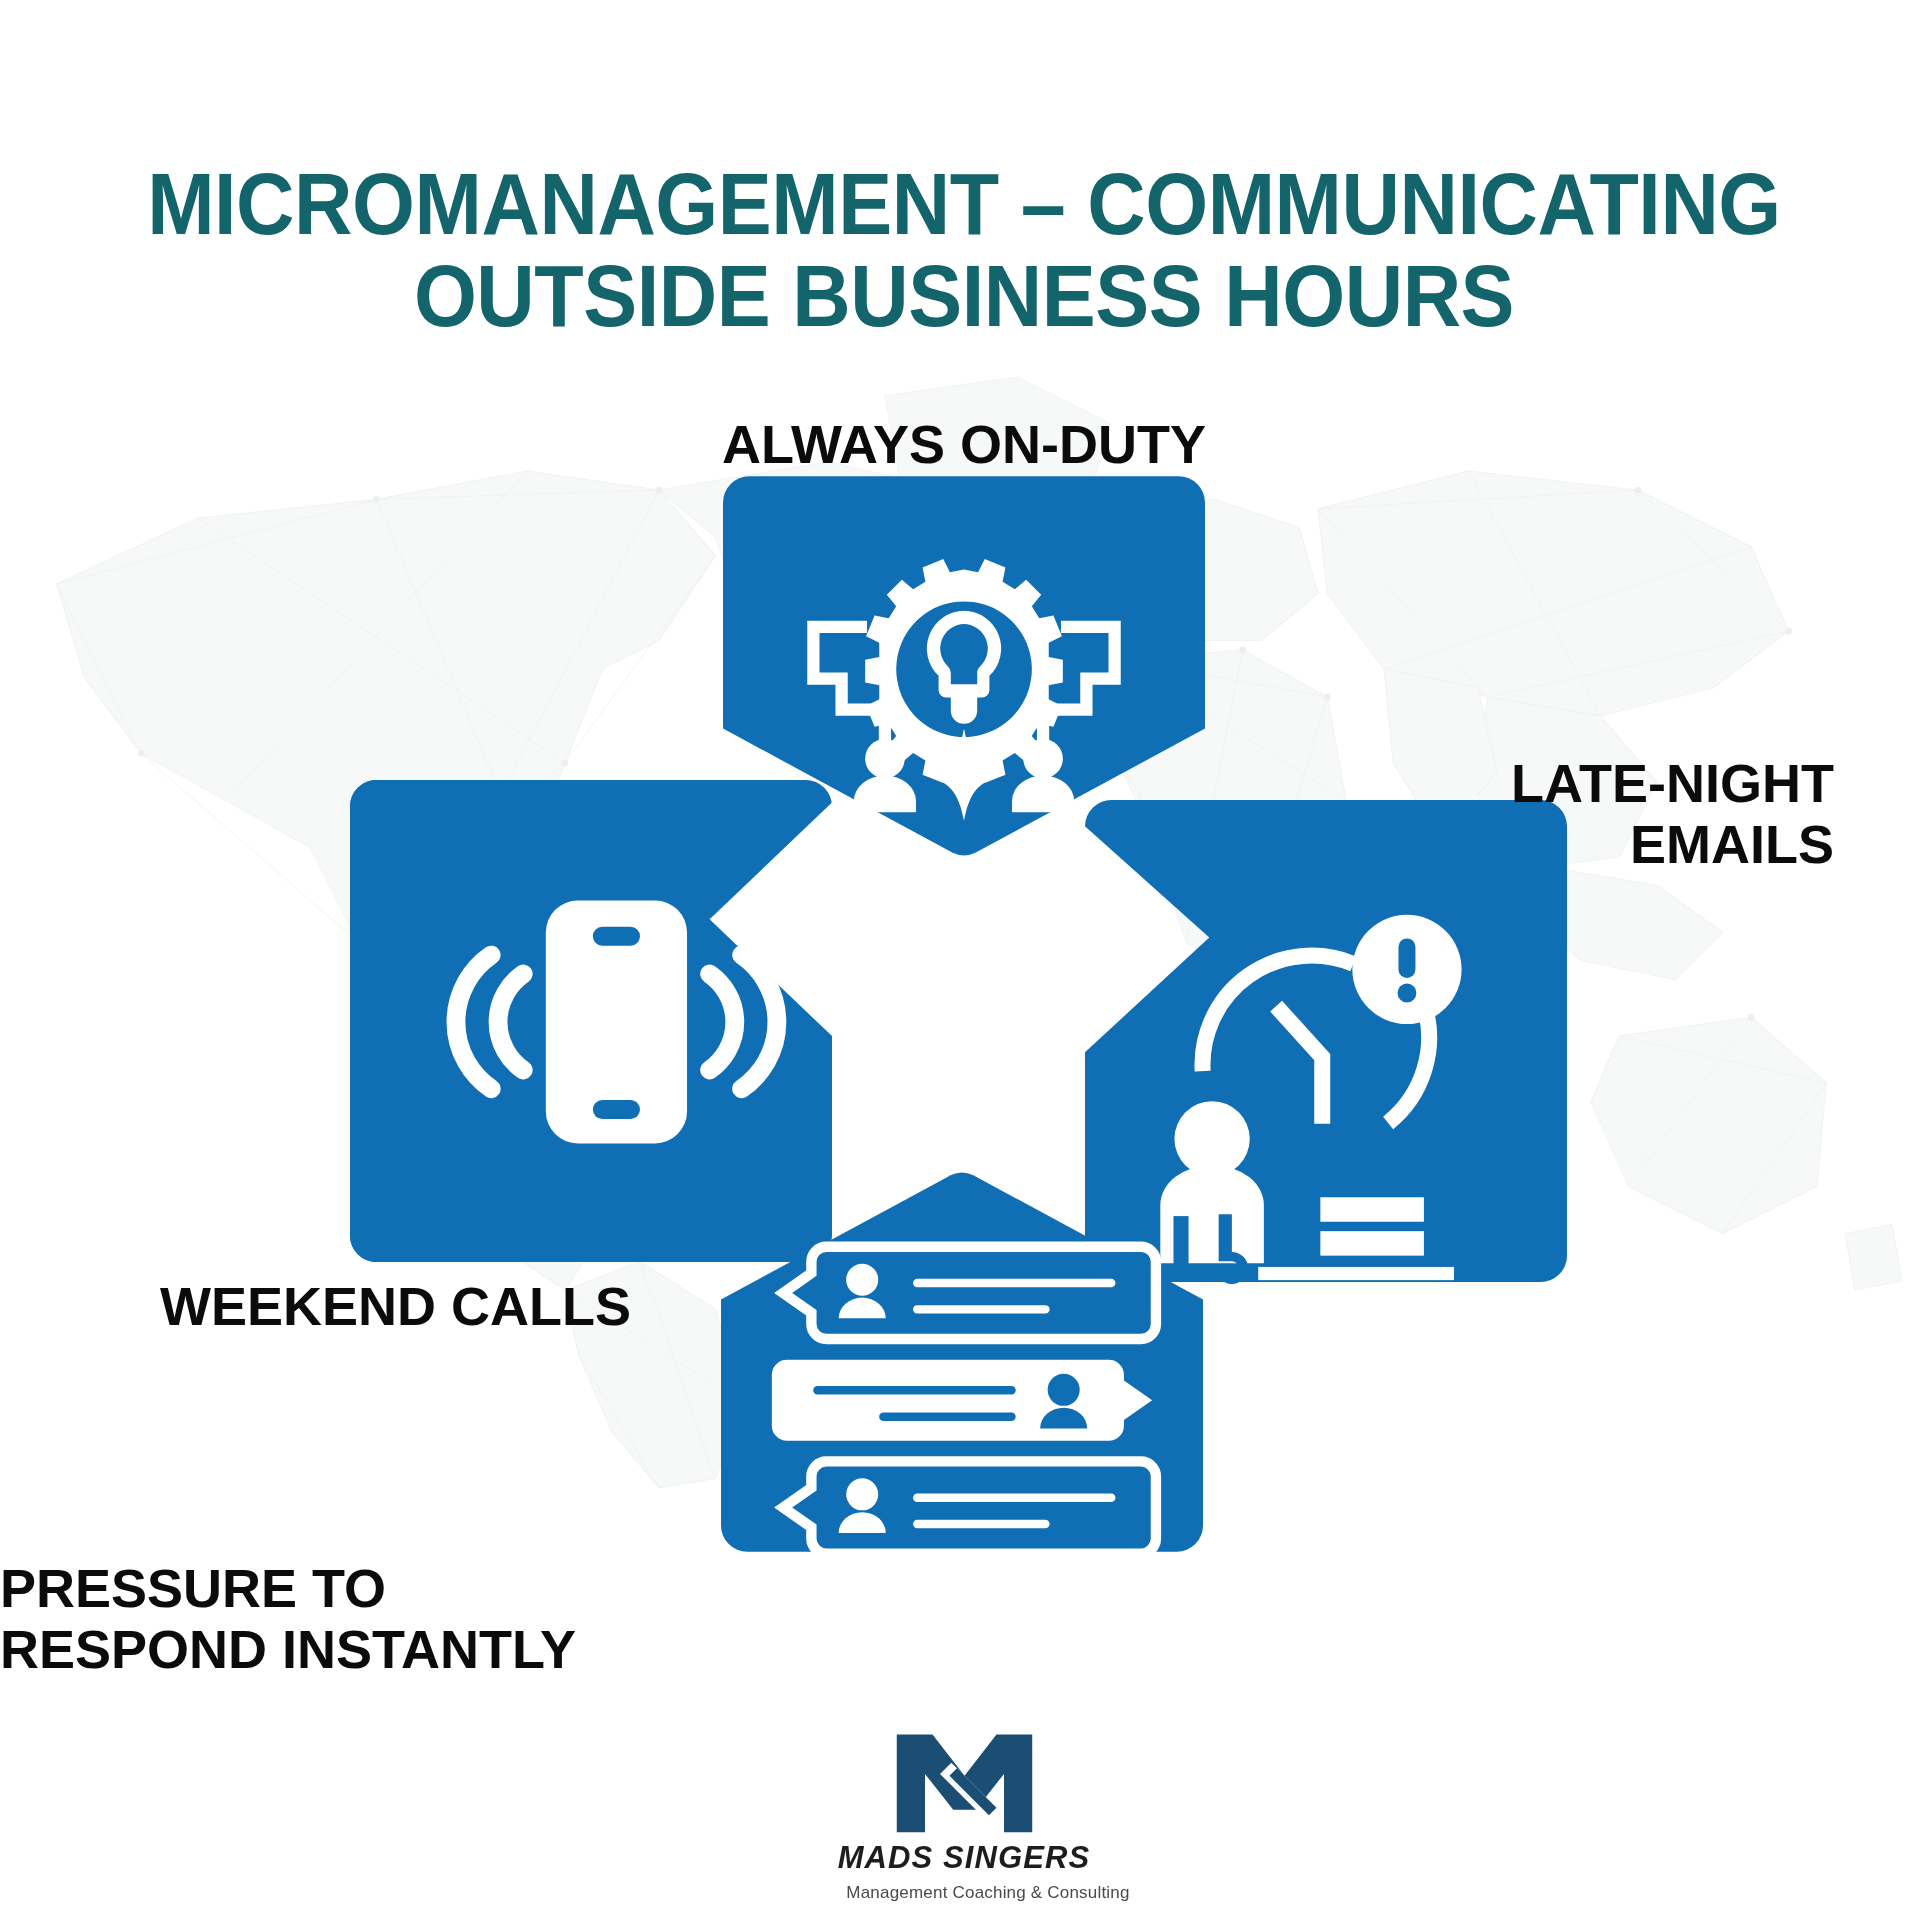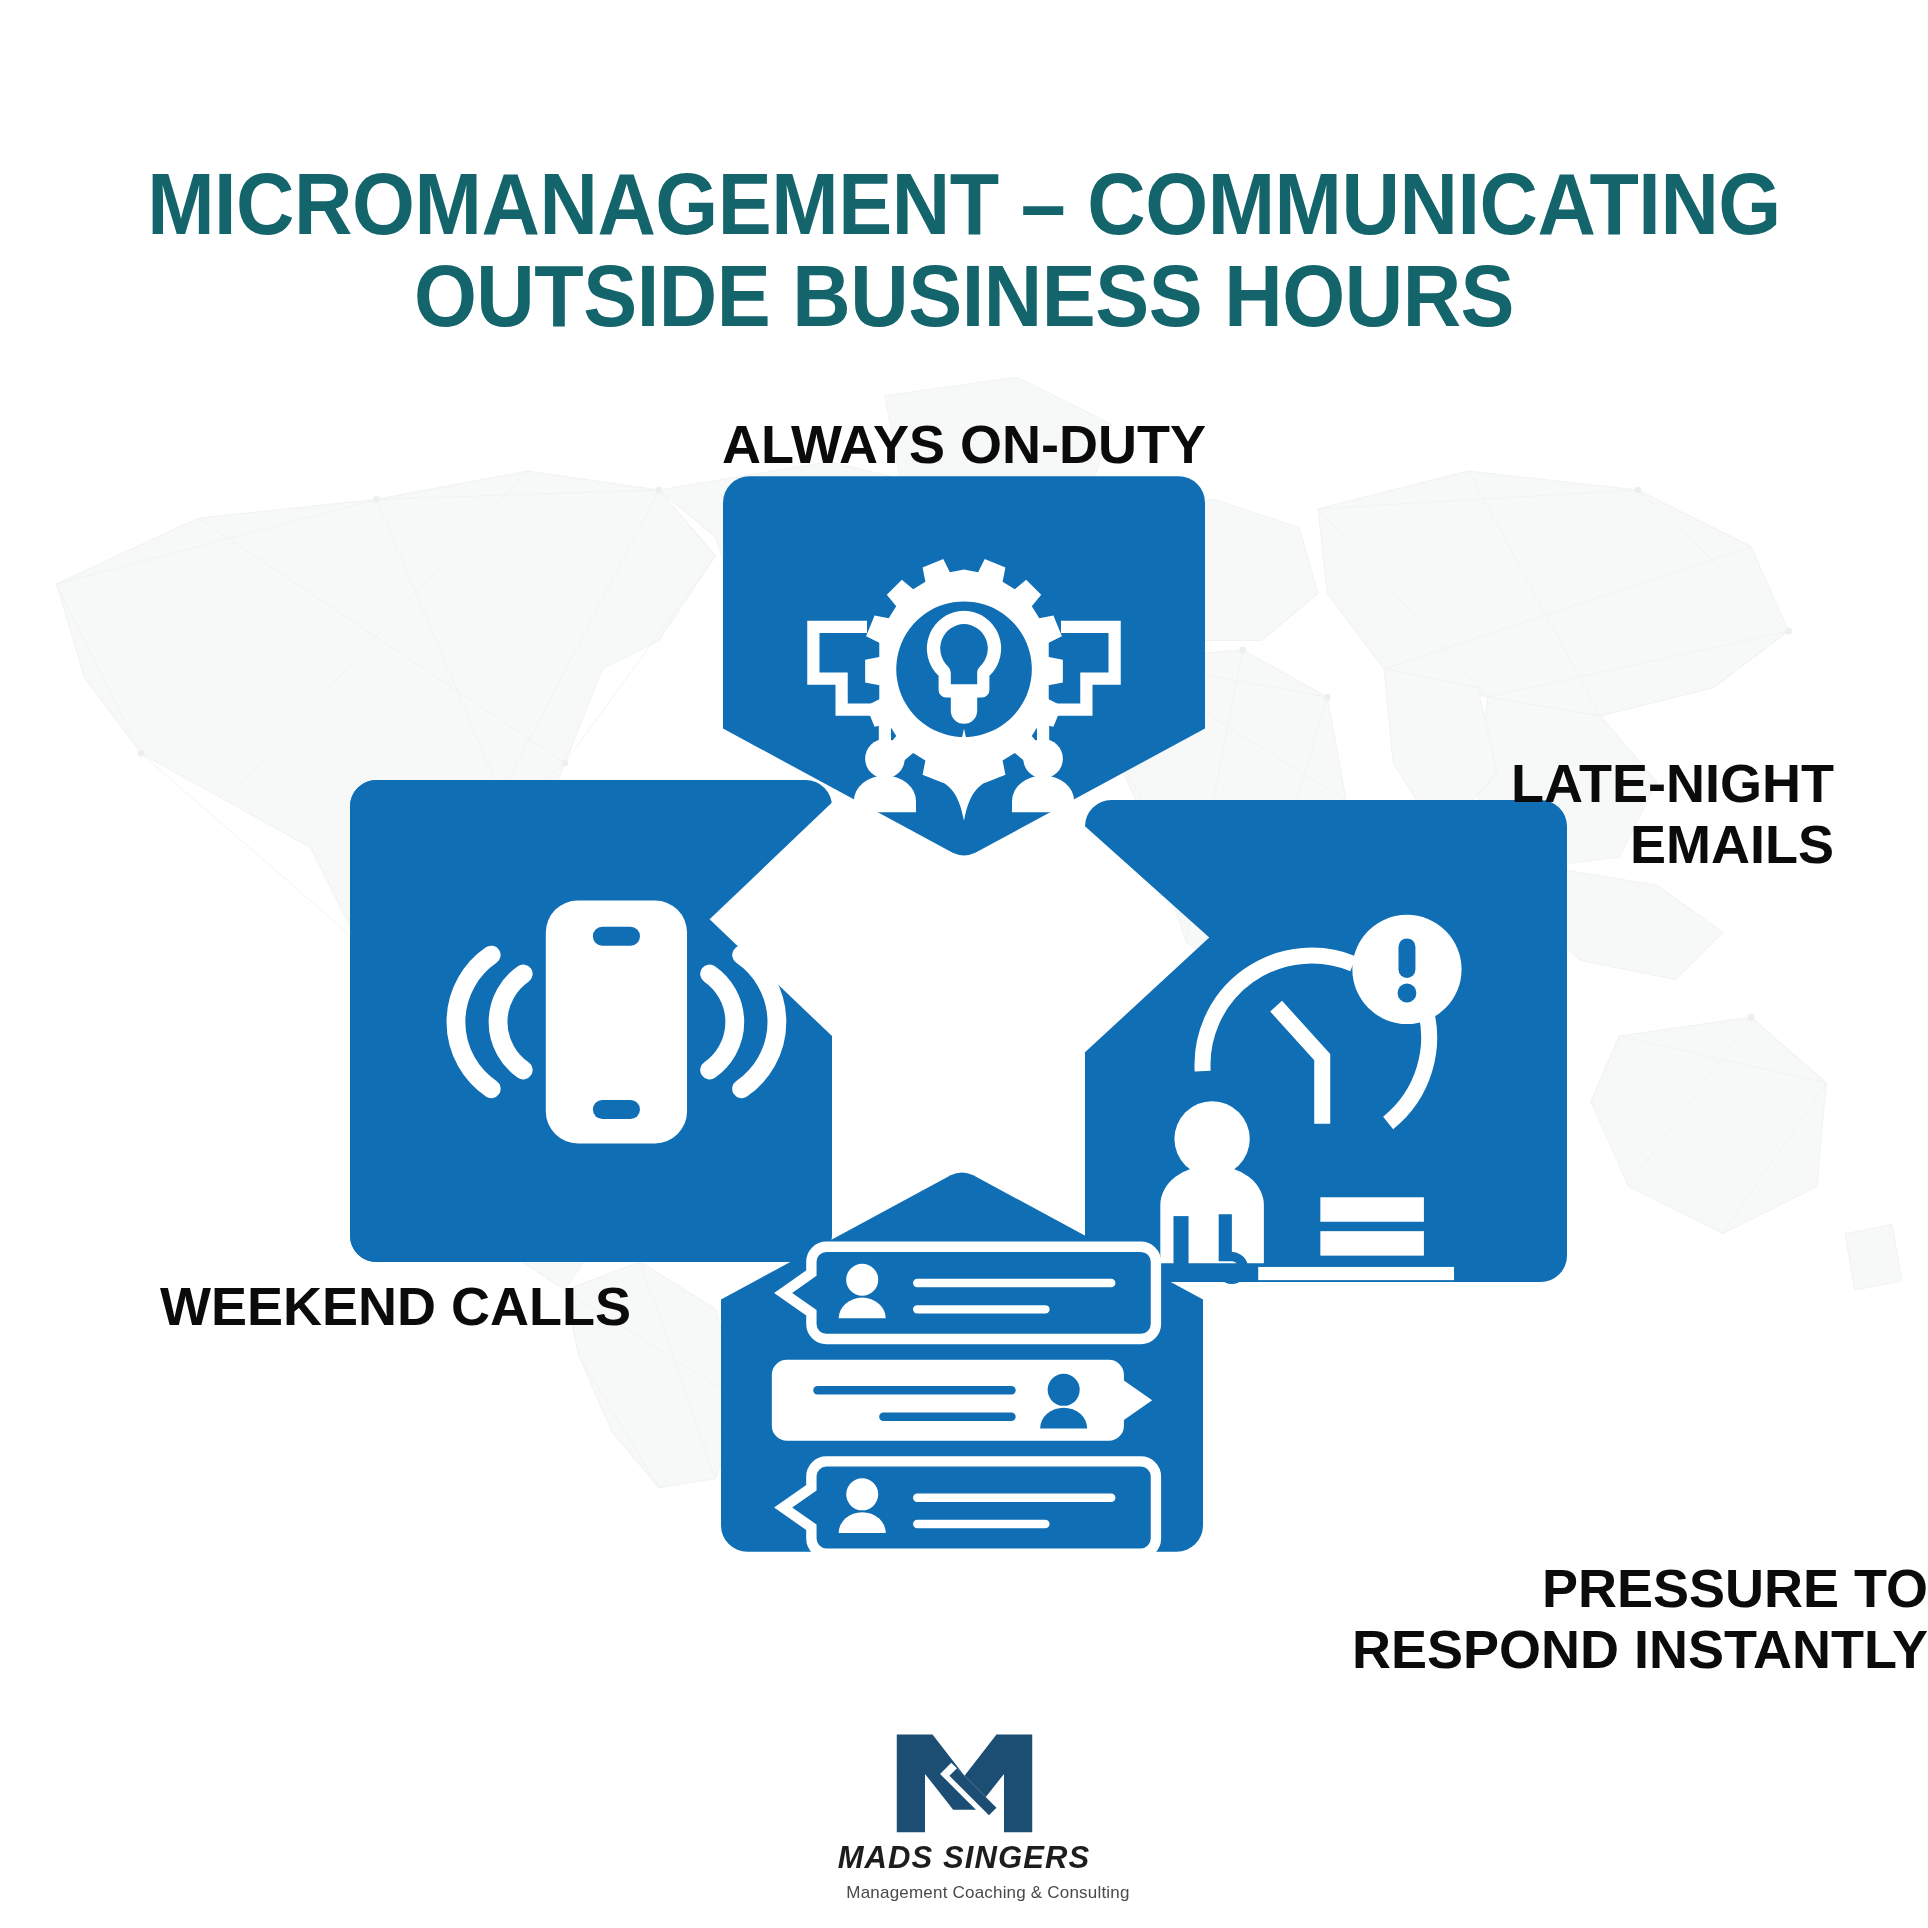--- a/index.html
+++ b/index.html
@@ -287,21 +287,21 @@
           <rect x="150" y="266" width="215" height="9" rx="4.5"></rect>
           <rect x="150" y="294" width="145" height="9" rx="4.5"></rect>
         </g>
       </g>
     </svg>
   </div>
 
   <div class="lbl" id="label-top">ALWAYS ON-DUTY</div>
   <div class="lbl" id="label-right">LATE-NIGHT EMAILS</div>
   <div class="lbl" id="label-left">WEEKEND CALLS</div>
-  <div class="lbl" id="label-bottom" style="text-align:right;">PRESSURE TO
+  <div class="lbl" id="label-bottom" style="text-align:left;">PRESSURE TO
 RESPOND INSTANTLY</div>
 
   <div id="logo">
     <svg id="logo-mark" width="147" height="111" viewBox="0 0 156 118" xmlns="http://www.w3.org/2000/svg">
       <path d="M6 114 V10 L44 10 L78 54 L112 10 L150 10 V114 L120 114 V52 L90 90 L78 90 L66 90 L36 52 V114 Z" fill="#1c4d72"></path>
       <path d="M64 40 L108 84 L96 96 L52 52 Z" fill="#ffffff"></path>
       <path d="M70 46 L112 88 L104 96 L62 54 Z" fill="#1c4d72"></path>
     </svg>
     <div id="logo-name">MADS SINGERS</div>
     <div id="logo-tag">Management Coaching &amp; Consulting</div>

